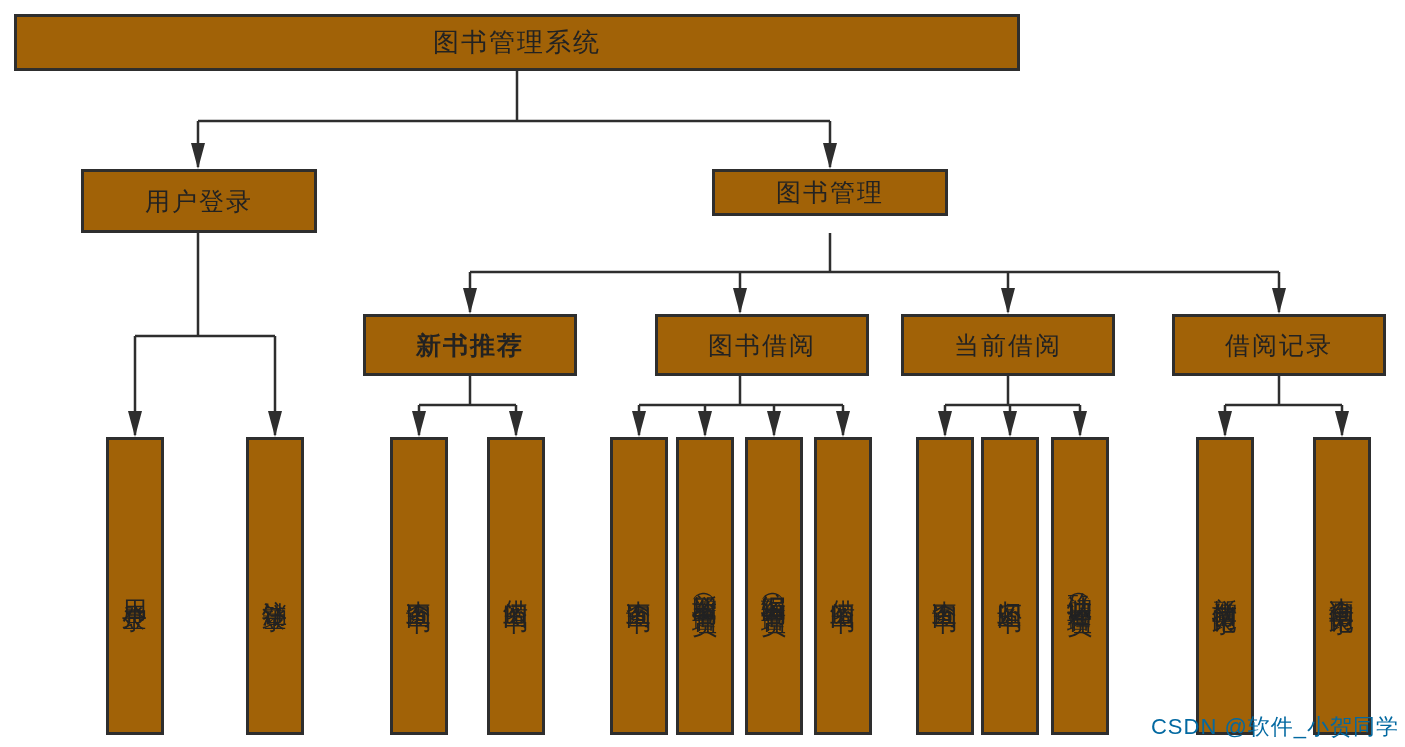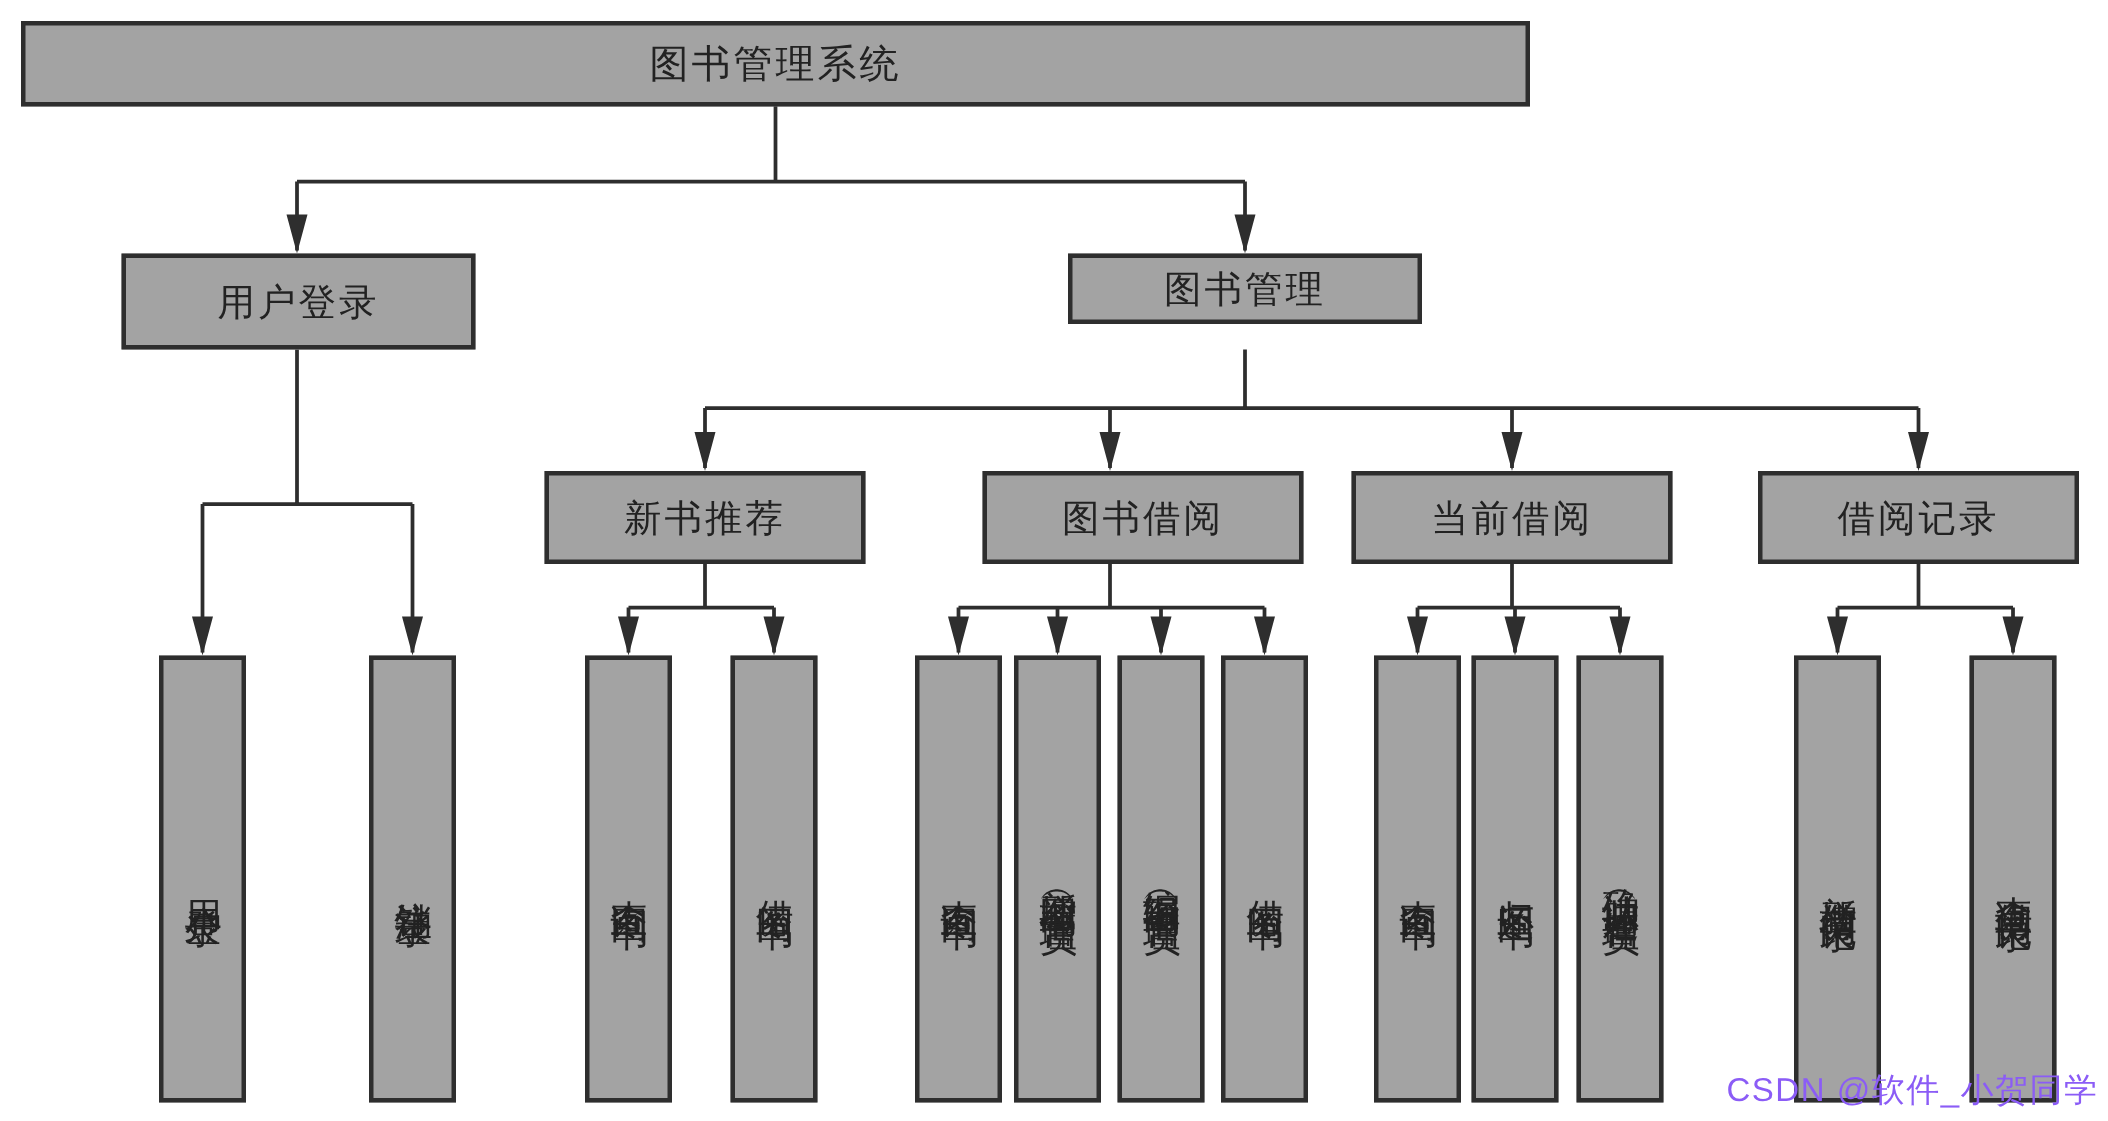--- a/index.html
+++ b/index.html
@@ -15,34 +15,34 @@
   .connectors {
     position: absolute;
     left: 0; top: 0;
     width: 1405px; height: 747px;
     pointer-events: none;
   }
   .node {
     position: absolute;
     box-sizing: border-box;
     border: 3px solid #2e2e2e;
-    background: #a3a3a3;
+    background: #a16207;
   }
   .h-node {
     display: flex;
     align-items: center;
     justify-content: center;
     font-size: 25px;
     letter-spacing: 2px;
     white-space: nowrap;
   }
   .root-node { left: 14px; top: 14px; width: 1006px; height: 57px; font-size: 26px; }
   .l2a { left: 81px;  top: 169px; width: 236px; height: 64px; }
   .l2b { left: 712px; top: 169px; width: 236px; height: 47px; }
-  .l3a { left: 363px;  top: 314px; width: 214px; height: 62px; }
+  .l3a { left: 363px;  top: 314px; width: 214px; height: 62px; font-weight: bold; }
   .l3b { left: 655px;  top: 314px; width: 214px; height: 62px; }
   .l3c { left: 901px;  top: 314px; width: 214px; height: 62px; }
   .l3d { left: 1172px; top: 314px; width: 214px; height: 62px; }
   .v-node {
     top: 437px;
     width: 58px;
     height: 298px;
     writing-mode: vertical-rl;
     text-orientation: mixed;
     font-size: 25px;
@@ -63,21 +63,21 @@
   .lf10 { left: 981px; }
   .lf11 { left: 1051px; }
   .lf12 { left: 1196px; }
   .lf13 { left: 1313px; }
   .watermark {
     position: absolute;
     right: 6px;
     bottom: 5px;
     font-size: 22px;
     letter-spacing: 1px;
-    color: #8b5cf6;
+    color: #0369a1;
     z-index: 5;
     white-space: nowrap;
   }
 </style>
 </head>
 <body>
 
 <div class="canvas">
 
   <svg class="connectors" viewBox="0 0 1405 747" xmlns="http://www.w3.org/2000/svg">

